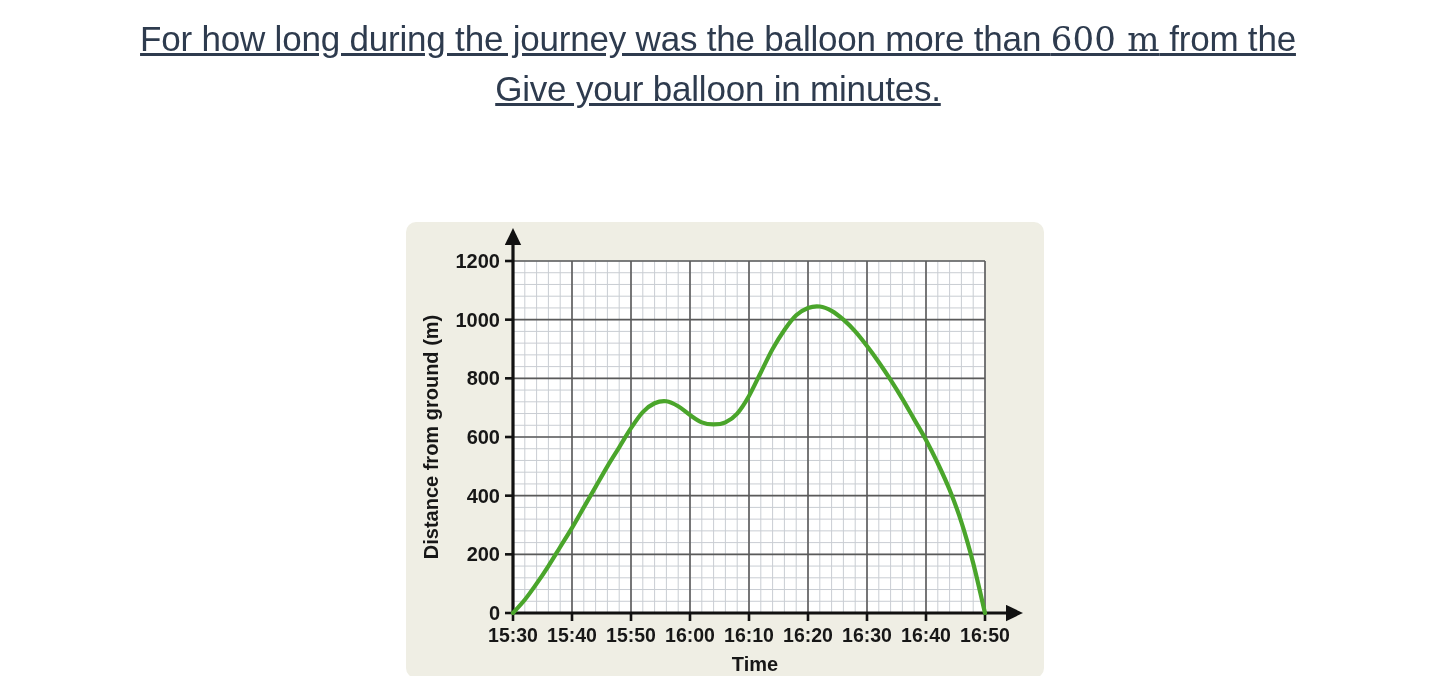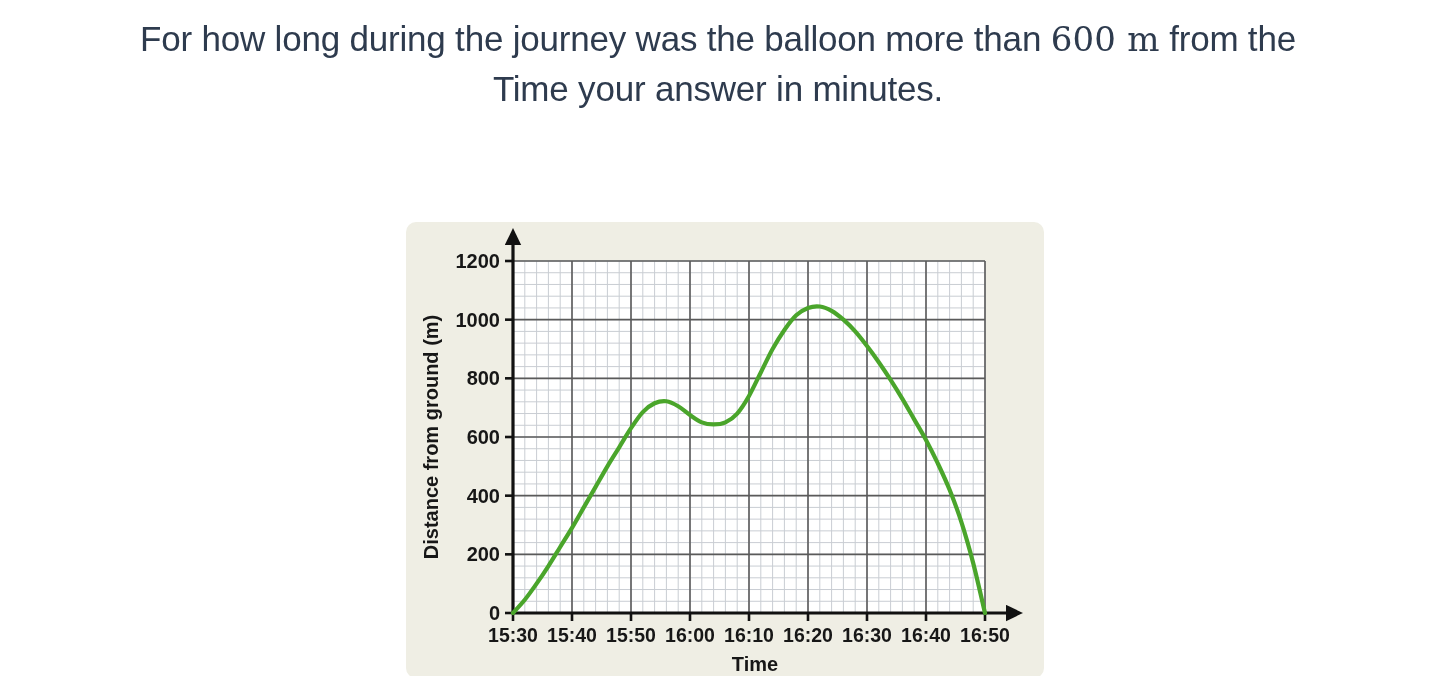--- a/index.html
+++ b/index.html
@@ -26,20 +26,21 @@
     text-align: center;
     color: #2e3b4e;
     font-size: 35px;
     line-height: 49px;
     font-weight: 400;
     letter-spacing: -0.2px;
   }
   .q-line {
     display: block;
     padding: 0 6px;
+    text-decoration: underline;
   }
   .mathy {
     font-family: "DejaVu Serif", "Liberation Serif", serif;
     font-size: 34px;
     letter-spacing: 0.2px;
   }
 
   
   #figure-panel {
     position: absolute;
@@ -66,21 +67,21 @@
     font-family: "Liberation Sans", sans-serif;
     font-weight: bold;
     fill: #171717;
   }
 </style>
 </head>
 <body>
 
 <div id="question-block">
   <span class="q-line"><span>For how long during the journey was the balloon more than </span><span class="mathy">600 m</span><span> from the</span></span>
-  <span class="q-line">Time your answer in minutes.</span>
+  <span class="q-line">Give your balloon in minutes.</span>
 </div>
 
 <div id="figure-panel">
   <div id="chart-area">
     <svg id="chart-svg" width="638" height="456" viewBox="0 0 638 456">
         <defs>
           <marker id="arrowhead" markerWidth="7" markerHeight="7" refX="0.4" refY="2.6" orient="auto" markerUnits="strokeWidth">
             <path d="M0,0 L0,5.2 L5.4,2.6 z" fill="#111111"></path>
           </marker>
         </defs>

